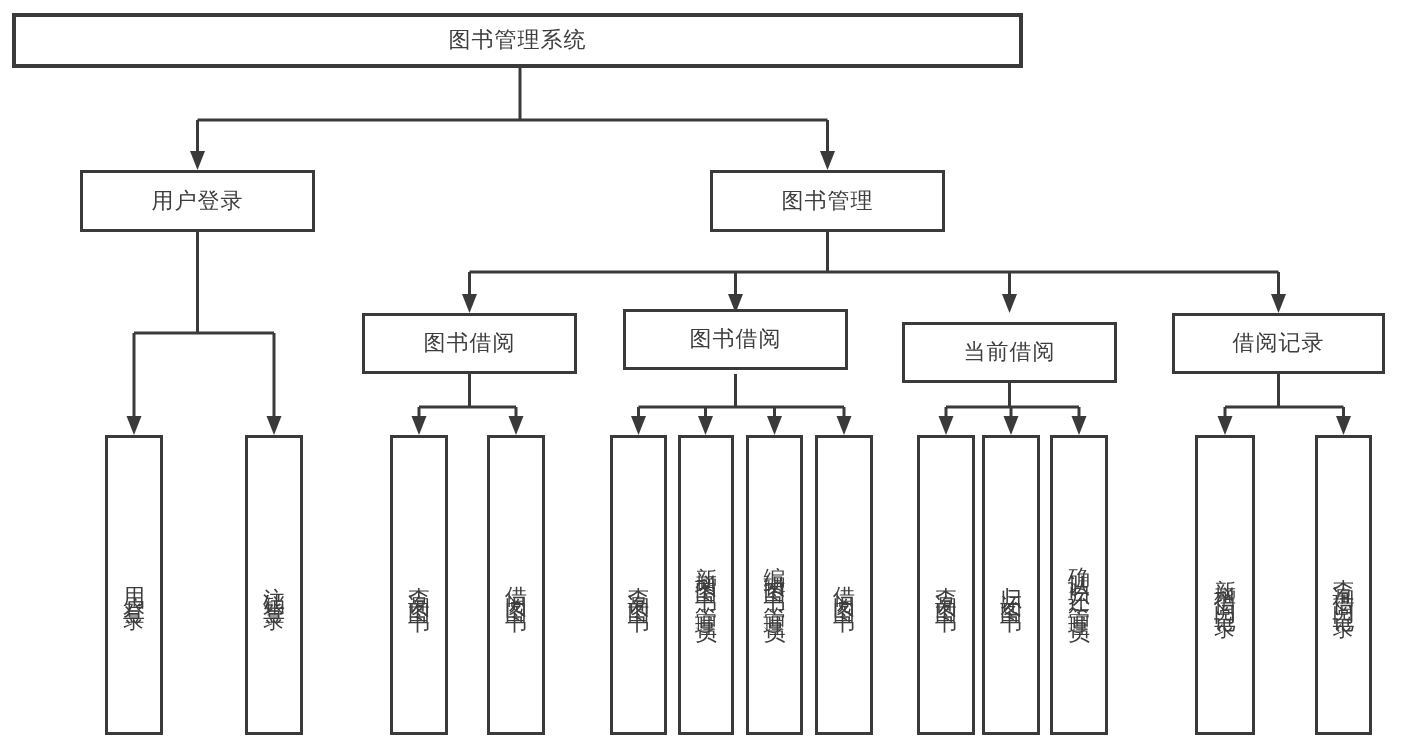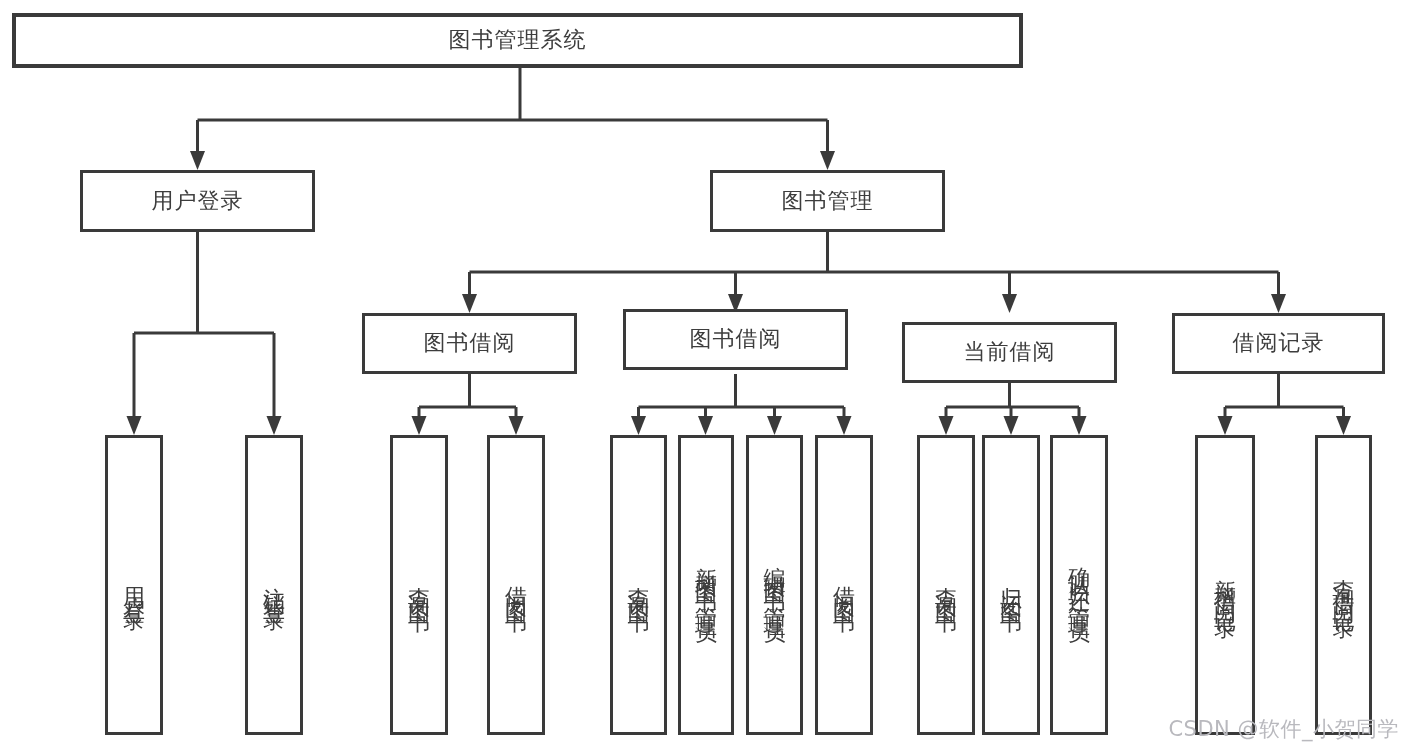--- a/index.html
+++ b/index.html
@@ -195,15 +195,14 @@
     <span class="label">确认归还（管理员）</span>
   </div>
 
   <div class="box v" style="left:1195px; top:435px; width:60px; height:300px">
     <span class="label">新增借阅记录</span>
   </div>
   <div class="box v" style="left:1315px; top:435px; width:57px; height:300px">
     <span class="label">查询借阅记录</span>
   </div>
 
-  <div class="watermark">CSDN @软件_小贺同学</div>
 
 </div>
 
 </body></html>

